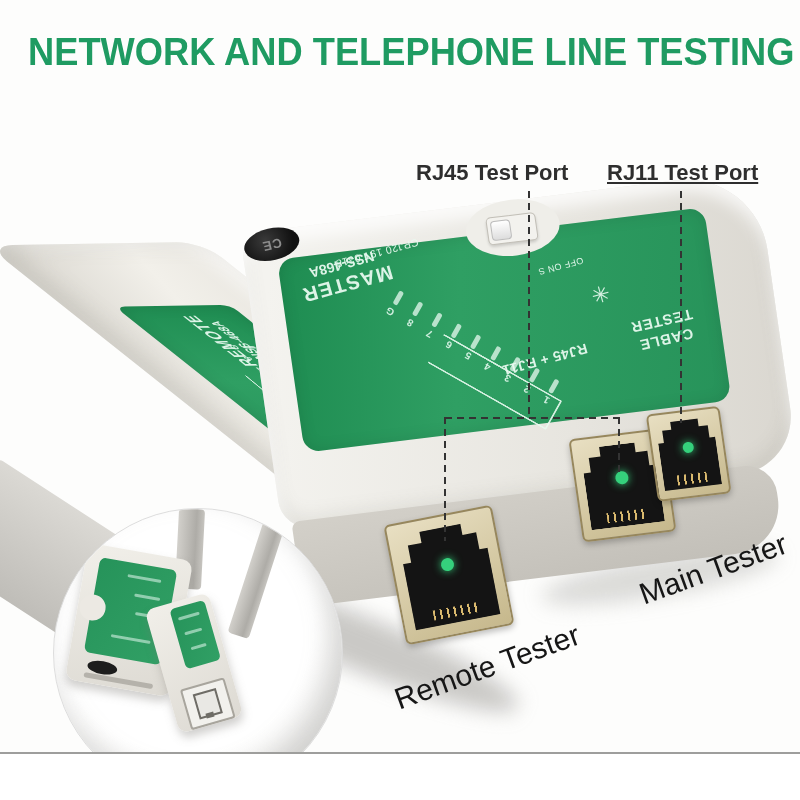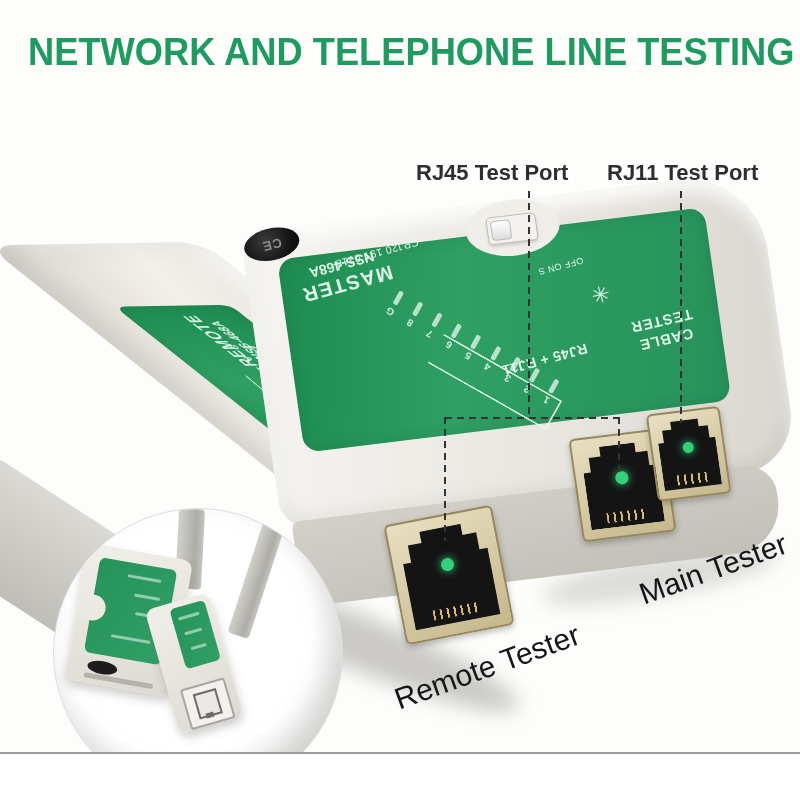--- a/index.html
+++ b/index.html
@@ -4,21 +4,21 @@
 <style>
   html,body{margin:0;padding:0;background:#fff;}
   .stage{position:relative;width:800px;height:800px;background:#fdfdfc;overflow:hidden;
          font-family:"Liberation Sans",sans-serif;}
   
   .title{position:absolute;left:0;right:0;top:30px;text-align:center;margin:0;
          font-size:39px;font-weight:bold;color:#1f9b62;letter-spacing:0px;
          transform:scaleX(.93);white-space:nowrap;z-index:50;}
   .callout{position:absolute;font-size:22px;font-weight:600;color:#2e2e2e;z-index:50;white-space:nowrap;}
   .callout.rj45{left:416px;top:160px;}
-  .callout.rj11{left:607px;top:160px;}
+  .callout.rj11{left:607px;top:160px;text-decoration:underline;}
   .dash-v,.dash-h{position:absolute;z-index:50;}
   .dash-v{width:2px;background:repeating-linear-gradient(to bottom,#333 0 7px,transparent 7px 12px);}
   .dash-h{height:2px;background:repeating-linear-gradient(to right,#333 0 7px,transparent 7px 12px);}
   .dl-rj45{left:528px;top:191px;height:226px;}
   .dl-rj11{left:680px;top:191px;height:232px;}
   .dl-branch{left:445px;top:417px;width:175px;}
   .dl-b-master{left:618px;top:417px;height:55px;}
   .dl-b-remote{left:444px;top:417px;height:124px;}
   
   .shadow{position:absolute;border-radius:50%;filter:blur(10px);z-index:4;}

